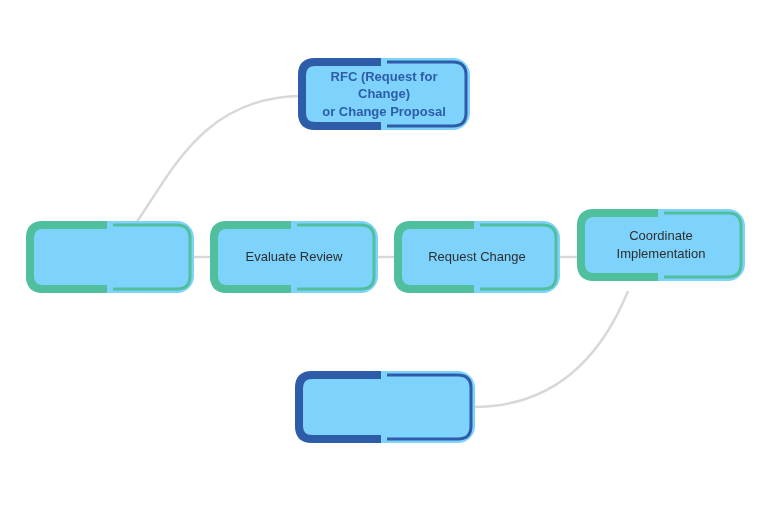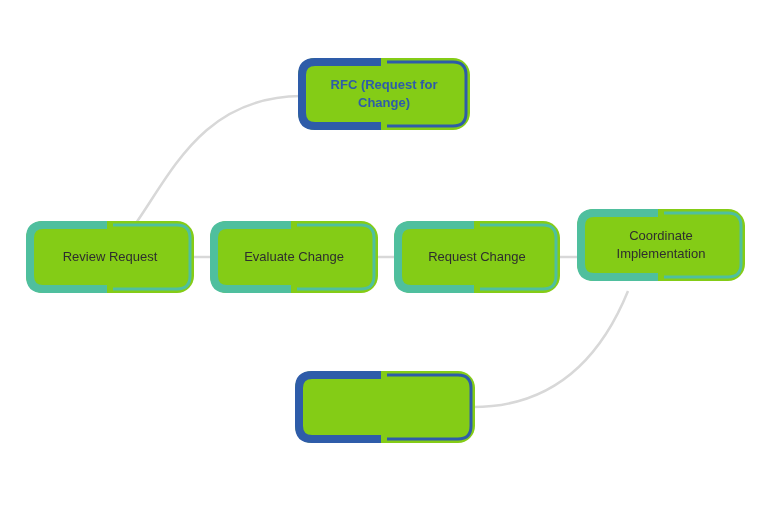--- a/index.html
+++ b/index.html
@@ -17,21 +17,21 @@
   }
   #connector-layer {
     position: absolute;
     left: 0;
     top: 0;
     z-index: 0;
   }
   .node {
     position: absolute;
     z-index: 1;
-    background: #84cc16;
+    background: #7dd3fc;
     border-radius: 17px;
     display: flex;
     align-items: center;
     justify-content: center;
     text-align: center;
     box-sizing: border-box;
   }
   .node svg.bracket {
     position: absolute;
     left: 0;
@@ -70,37 +70,37 @@
     <path d="M 560 257 H 580" fill="none" stroke="#d8d8d8" stroke-width="2.5"></path>
   </svg>
 
   <div class="node blue" style="left:298px; top:58px; width:172px; height:72px;">
       <svg class="bracket" width="172" height="72" viewBox="0 0 172 72">
         <path d="M 83 4 H 17 Q 4 4 4 17 V 55 Q 4 68 17 68 H 83" fill="none" stroke="#2e5ca9" stroke-width="8"></path>
         <path d="M 89 4 H 155 Q 168 4 168 17 V 55 Q 168 68 155 68 H 89" fill="none" stroke="#2e5ca9" stroke-width="3"></path>
       </svg>
     <div class="label">
       <div>RFC (Request for Change)</div>
+      <div>or Change Proposal</div>
     </div>
   </div>
 
   <div class="node green" style="left:26px; top:221px; width:168px; height:72px;">
       <svg class="bracket" width="168" height="72" viewBox="0 0 168 72">
         <path d="M 81 4 H 17 Q 4 4 4 17 V 55 Q 4 68 17 68 H 81" fill="none" stroke="#4fbf9e" stroke-width="8"></path>
         <path d="M 87 4 H 151 Q 164 4 164 17 V 55 Q 164 68 151 68 H 87" fill="none" stroke="#4fbf9e" stroke-width="3"></path>
       </svg>
-    <div class="label">Review Request</div>
   </div>
 
   <div class="node green" style="left:210px; top:221px; width:168px; height:72px;">
       <svg class="bracket" width="168" height="72" viewBox="0 0 168 72">
         <path d="M 81 4 H 17 Q 4 4 4 17 V 55 Q 4 68 17 68 H 81" fill="none" stroke="#4fbf9e" stroke-width="8"></path>
         <path d="M 87 4 H 151 Q 164 4 164 17 V 55 Q 164 68 151 68 H 87" fill="none" stroke="#4fbf9e" stroke-width="3"></path>
       </svg>
-    <div class="label">Evaluate Change</div>
+    <div class="label">Evaluate Review</div>
   </div>
 
   <div class="node green" style="left:394px; top:221px; width:166px; height:72px;">
       <svg class="bracket" width="166" height="72" viewBox="0 0 166 72">
         <path d="M 80 4 H 17 Q 4 4 4 17 V 55 Q 4 68 17 68 H 80" fill="none" stroke="#4fbf9e" stroke-width="8"></path>
         <path d="M 86 4 H 149 Q 162 4 162 17 V 55 Q 162 68 149 68 H 86" fill="none" stroke="#4fbf9e" stroke-width="3"></path>
       </svg>
     <div class="label">Request Change</div>
   </div>
 

